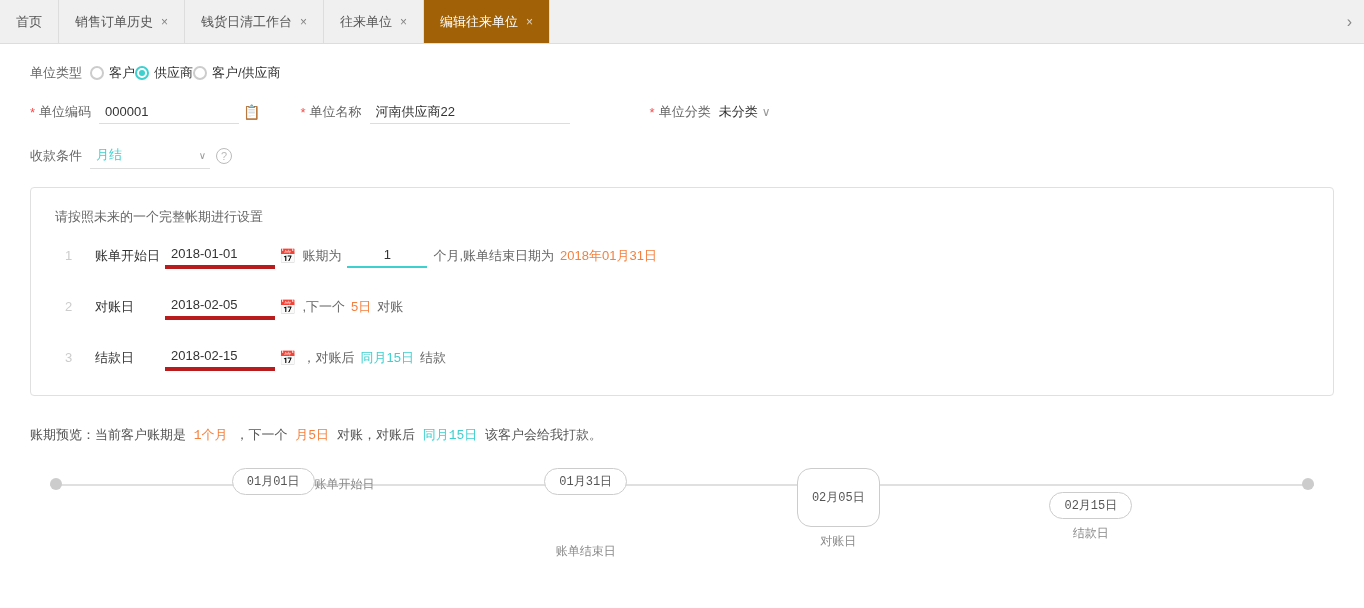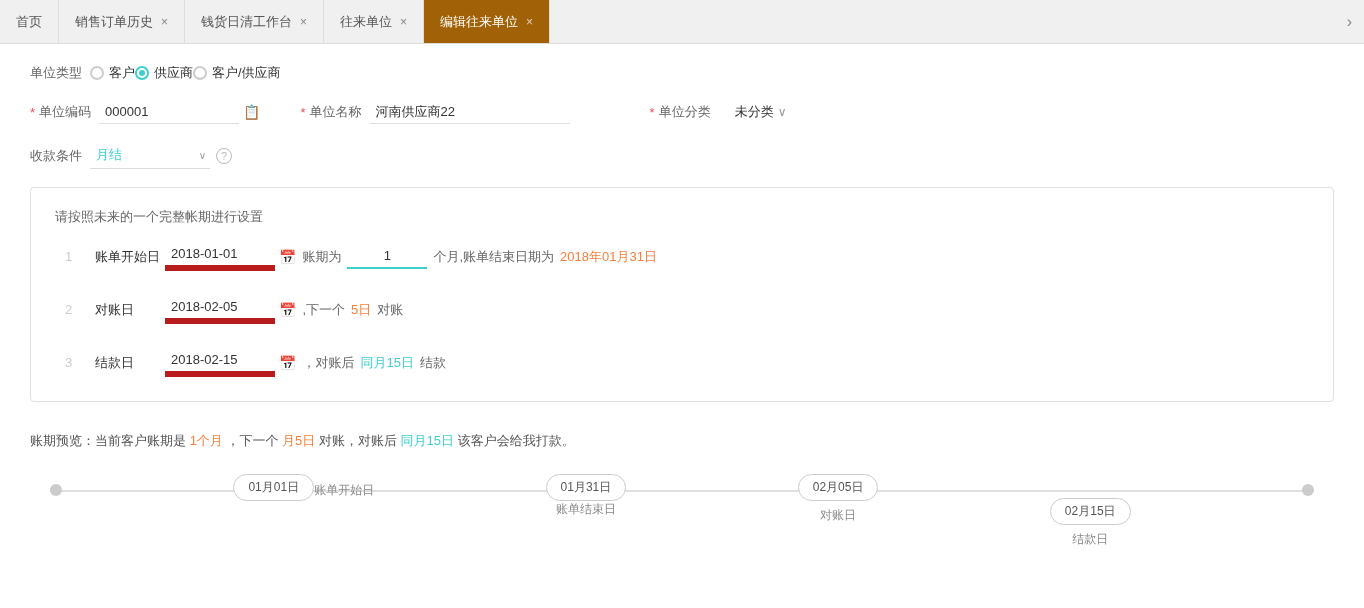--- a/index.html
+++ b/index.html
@@ -185,21 +185,21 @@
       font-size: 13px;
       width: 20px;
       margin-right: 10px;
     }
     .row-field-label {
       color: #333;
       width: 70px;
     }
     .date-input {
       border: none;
-      border-bottom: 6px solid #b91c1c;
+      border-bottom: 4px solid #b91c1c;
       padding: 4px 6px;
       font-size: 13px;
       outline: none;
       color: #333;
       width: 110px;
     }
     .period-input {
       border: none;
       border-bottom: 2px solid #3ecfcf;
       padding: 4px 6px;
@@ -212,31 +212,31 @@
     .inline-text {
       color: #666;
       margin: 0 6px;
     }
     .orange-text { color: #f5803e; }
     .teal-text { color: #3ecfcf; }
 
     
     .preview-section {
       padding: 10px 0 20px;
+      font-family: Liberation Mono, monospace;
     }
     .preview-text {
       color: #555;
       margin-bottom: 24px;
       font-size: 13px;
     }
     .classify-val {
       color: #333;
       font-size: 13px;
       flex: 1;
-      margin-left: 16px;
     }
   </style>
 </head>
 <body>
 
 <div class="tab-bar">
   <div class="tab">
     <span>首页</span>
   </div>
   <div class="tab">
@@ -365,27 +365,27 @@
 
         <div style="display:flex; flex-direction:column; align-items:center;">
           <div style="width:12px;height:12px;border-radius:50%;background:#ccc;margin-top:10px;"></div>
         </div>
 
         <div style="display:flex; flex-direction:row; align-items:center;">
           <div style="background:#fff;border:1px solid #ccc;border-radius:14px;padding:4px 14px;font-size:12px;color:#555;white-space:nowrap;">01月01日</div>
           <div style="font-size:12px;color:#888;margin-top:6px;">账单开始日</div>
         </div>
 
-        <div style="display:flex; flex-direction:column; align-items:center;">
+        <div style="display:flex; flex-direction:column; align-items:center;gap:48px;">
           <div style="background:#fff;border:1px solid #ccc;border-radius:14px;padding:4px 14px;font-size:12px;color:#555;white-space:nowrap;">01月31日</div>
           <div style="font-size:12px;color:#888;">账单结束日</div>
         </div>
 
         <div style="display:flex; flex-direction:column; align-items:center;">
-          <div style="background:#fff;border:1px solid #ccc;border-radius:14px;padding:4px 14px;font-size:12px;color:#555;white-space:nowrap;">02月05日</div>
+          <div style="background:#fff;border:1px solid #ccc;border-radius:14px;padding:20px 14px;font-size:12px;color:#555;white-space:nowrap;">02月05日</div>
           <div style="font-size:12px;color:#888;margin-top:6px;">对账日</div>
         </div>
 
         <div style="display:flex; flex-direction:column; align-items:center;">
           <div style="background:#fff;border:1px solid #ccc;border-radius:14px;padding:4px 14px;font-size:12px;color:#555;white-space:nowrap;margin-top:24px;">02月15日</div>
           <div style="font-size:12px;color:#888;margin-top:6px;">结款日</div>
         </div>
 
         <div style="display:flex; flex-direction:column; align-items:center;">
           <div style="width:12px;height:12px;border-radius:50%;background:#ccc;margin-top:10px;"></div>

